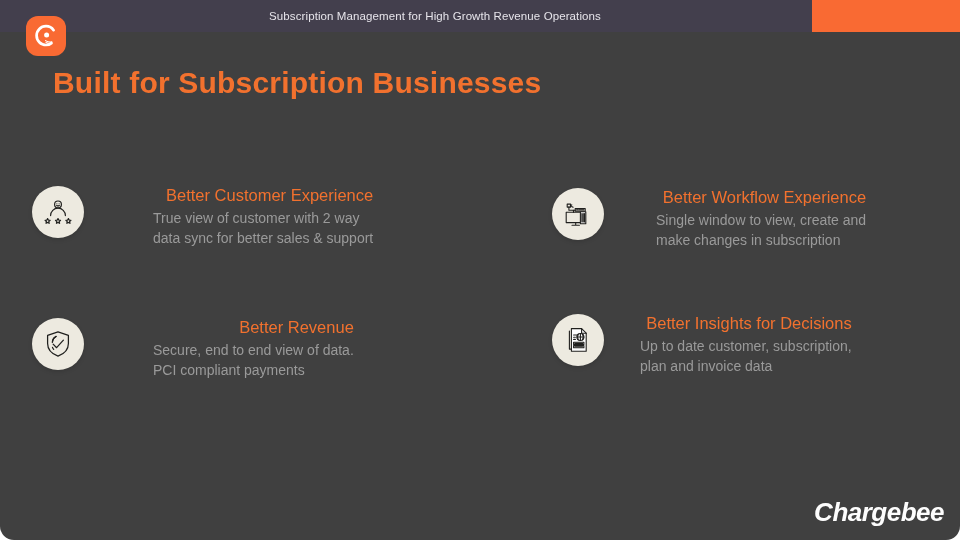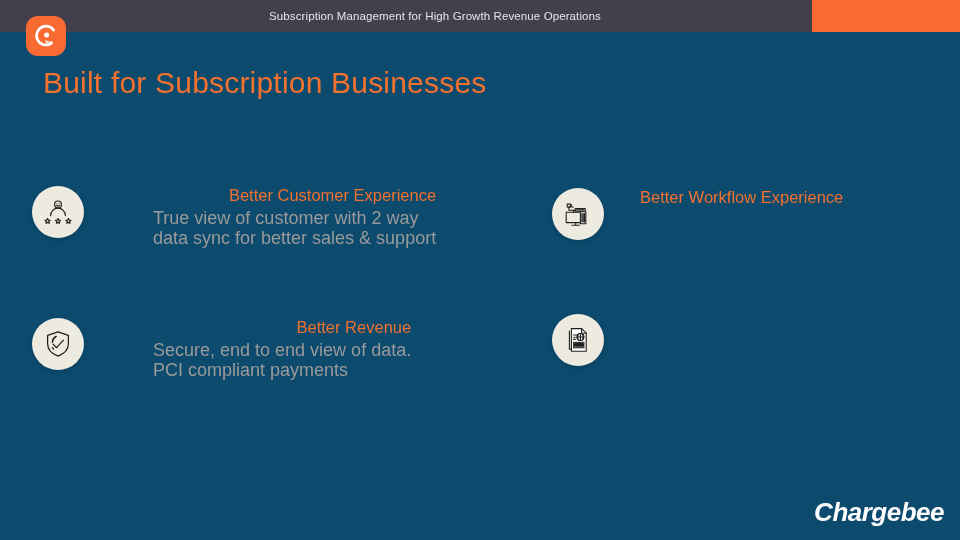--- a/index.html
+++ b/index.html
@@ -9,21 +9,22 @@
     height: 540px;
     overflow: hidden;
     background: #ffffff;
     font-family: "Liberation Sans", sans-serif;
   }
 
   #slide {
     position: relative;
     width: 960px;
     height: 540px;
-    background: #0c4a6e;
+    background: #404040;
+    border-radius: 14px;
   }
 
   
   #header-bar {
     position: absolute;
     left: 0; top: 0;
     width: 960px;
     height: 32px;
   }
   #header-dark {
@@ -63,36 +64,36 @@
     border-radius: 12px;
     display: flex;
     align-items: center;
     justify-content: center;
   }
   #logo svg { display: block; }
 
   
   #slide-title {
     position: absolute;
-    left: 43px; top: 66px;
+    left: 53px; top: 66px;
     font-size: 30px;
-    font-weight: 400;
+    font-weight: 700;
     color: #f2712e;
     letter-spacing: .2px;
     white-space: nowrap;
   }
 
   
   .feature {
     position: absolute;
     display: flex;
     align-items: flex-start;
   }
   #feature-0 { left: 32px;  top: 186px; }
-  #feature-1 { left: 552px; top: 188px; }
+  #feature-1 { left: 552px; top: 188px; gap: 16px; }
   #feature-2 { left: 32px;  top: 318px; }
   #feature-3 { left: 552px; top: 314px; }
 
   .feature-icon {
     width: 52px; height: 52px;
     border-radius: 50%;
     background: #edeae0;
     box-shadow: 0 2px 4px rgba(0,0,0,.13);
     flex: 0 0 52px;
     display: flex;
@@ -108,21 +109,21 @@
   .feature-title {
     font-size: 16.5px;
     color: #f2712e;
     font-weight: 400;
     line-height: 19px;
     white-space: nowrap;
     margin-bottom: 3px;
     text-align: right;
   }
   .feature-desc {
-    font-size: 18px;
+    font-size: 14px;
     color: #9a9a9a;
     line-height: 20px;
     white-space: pre-line;
   }
 
   
   #watermark {
     position: absolute;
     right: 16px;
     bottom: 12px;
@@ -190,20 +191,22 @@
           <path d="M5.9 8.1v3.1h6.3"></path>
           <path d="M10.5 11.2v2"></path>
           <rect x="17.4" y="12.8" width="5.4" height="12" fill="#ffffff"></rect>
           <path d="M18.9 14.6v8.4M20.2 14.6v8.4M21.5 14.6v8.4"></path>
           <path d="M7.2 7.1l1.6-1.2M8.6 7.6l1.5.7"></path>
         </g>
       </svg>
     </div>
     <div class="feature-text">
       <div class="feature-title">Better Workflow Experience</div>
+      <div class="feature-desc">Single window to view, create and
+make changes in subscription</div>
     </div>
   </div>
 
   <div class="feature" id="feature-2">
     <div class="feature-icon">
       <svg width="30" height="30" viewBox="0 0 30 30" aria-hidden="true">
         <g fill="none" stroke="#20201e" stroke-width="1.25" stroke-linejoin="round" stroke-linecap="round">
           <path d="M15 2.8 4.6 6.4v8.1c0 5.8 4.3 10.4 10.4 12.7 6.1-2.3 10.4-6.9 10.4-12.7V6.4z"></path>
           <path d="M9.3 13.4c.2-2.6 1.5-4.7 3.6-5.9"></path>
           <path d="M9.5 18.4a8 8 0 0 0 1.2 1.9"></path>
@@ -229,17 +232,22 @@
           <circle cx="17.4" cy="12" r="3.5"></circle>
           <path d="M17.4 8.5v7M13.9 12h7"></path>
           <path d="M15.3 9.3a5.5 5.5 0 0 0 0 5.4M19.5 9.3a5.5 5.5 0 0 1 0 5.4"></path>
           <path d="M10.6 10h3.1M10.6 12.2h1.8M10.6 14.4h1.8"></path>
           <rect x="10.6" y="17.3" width="10.3" height="2.1"></rect>
           <rect x="10.6" y="20.6" width="10.3" height="2.1"></rect>
           <path d="M11.9 18.4h7.6M11.9 21.7h7.6"></path>
         </g>
       </svg>
     </div>
+    <div class="feature-text">
+      <div class="feature-title">Better Insights for Decisions</div>
+      <div class="feature-desc">Up to date customer, subscription,
+plan and invoice data</div>
+    </div>
   </div>
 
   <div id="watermark">Chargebee</div>
 
 </div>
 
 </body></html>

